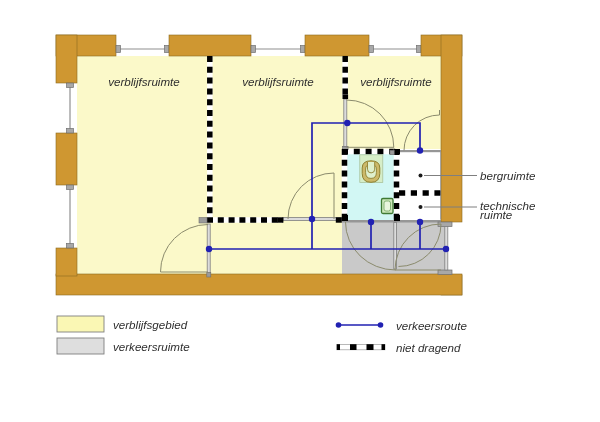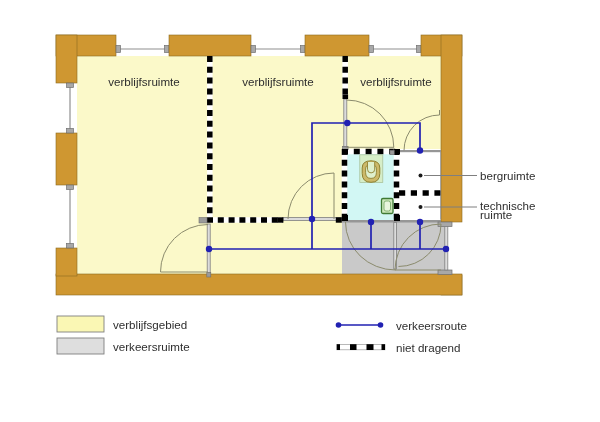--- a/index.html
+++ b/index.html
@@ -1,16 +1,16 @@
 <!DOCTYPE html>
 <html><head>
 <meta charset="utf-8">
 <style>
   html,body{margin:0;padding:0;background:#fff;}
-  .page{width:600px;height:422px;position:relative;background:#fff;overflow:hidden;}
+  .page{width:600px;height:422px;position:relative;background:#fff;overflow:hidden;font-style:italic;}
   svg{position:absolute;left:0;top:0;}
   text{font-family:"Liberation Sans",sans-serif;fill:#2e2e2e;}
 </style>
 </head>
 <body>
 <div class="page">
 <svg width="600" height="422" viewBox="0 0 600 422">
 
   <g>
     <rect x="77" y="56" width="364" height="218" fill="#fbf9c9"></rect>

